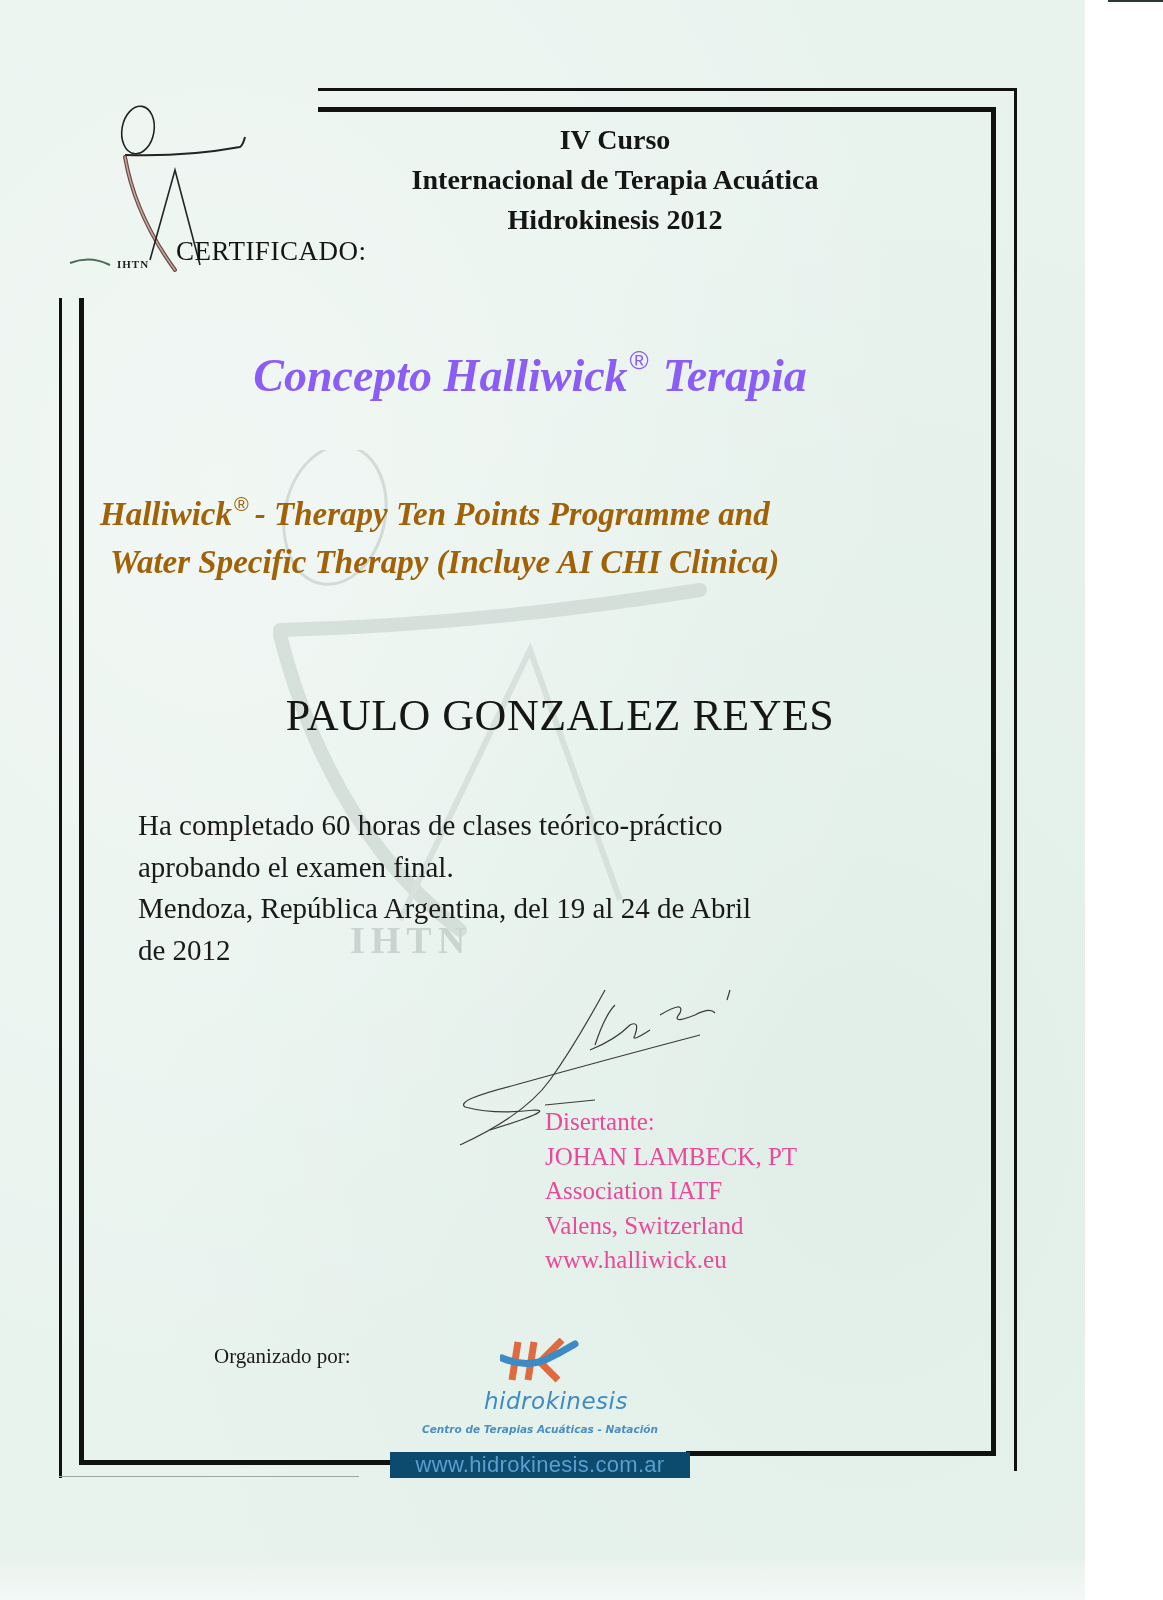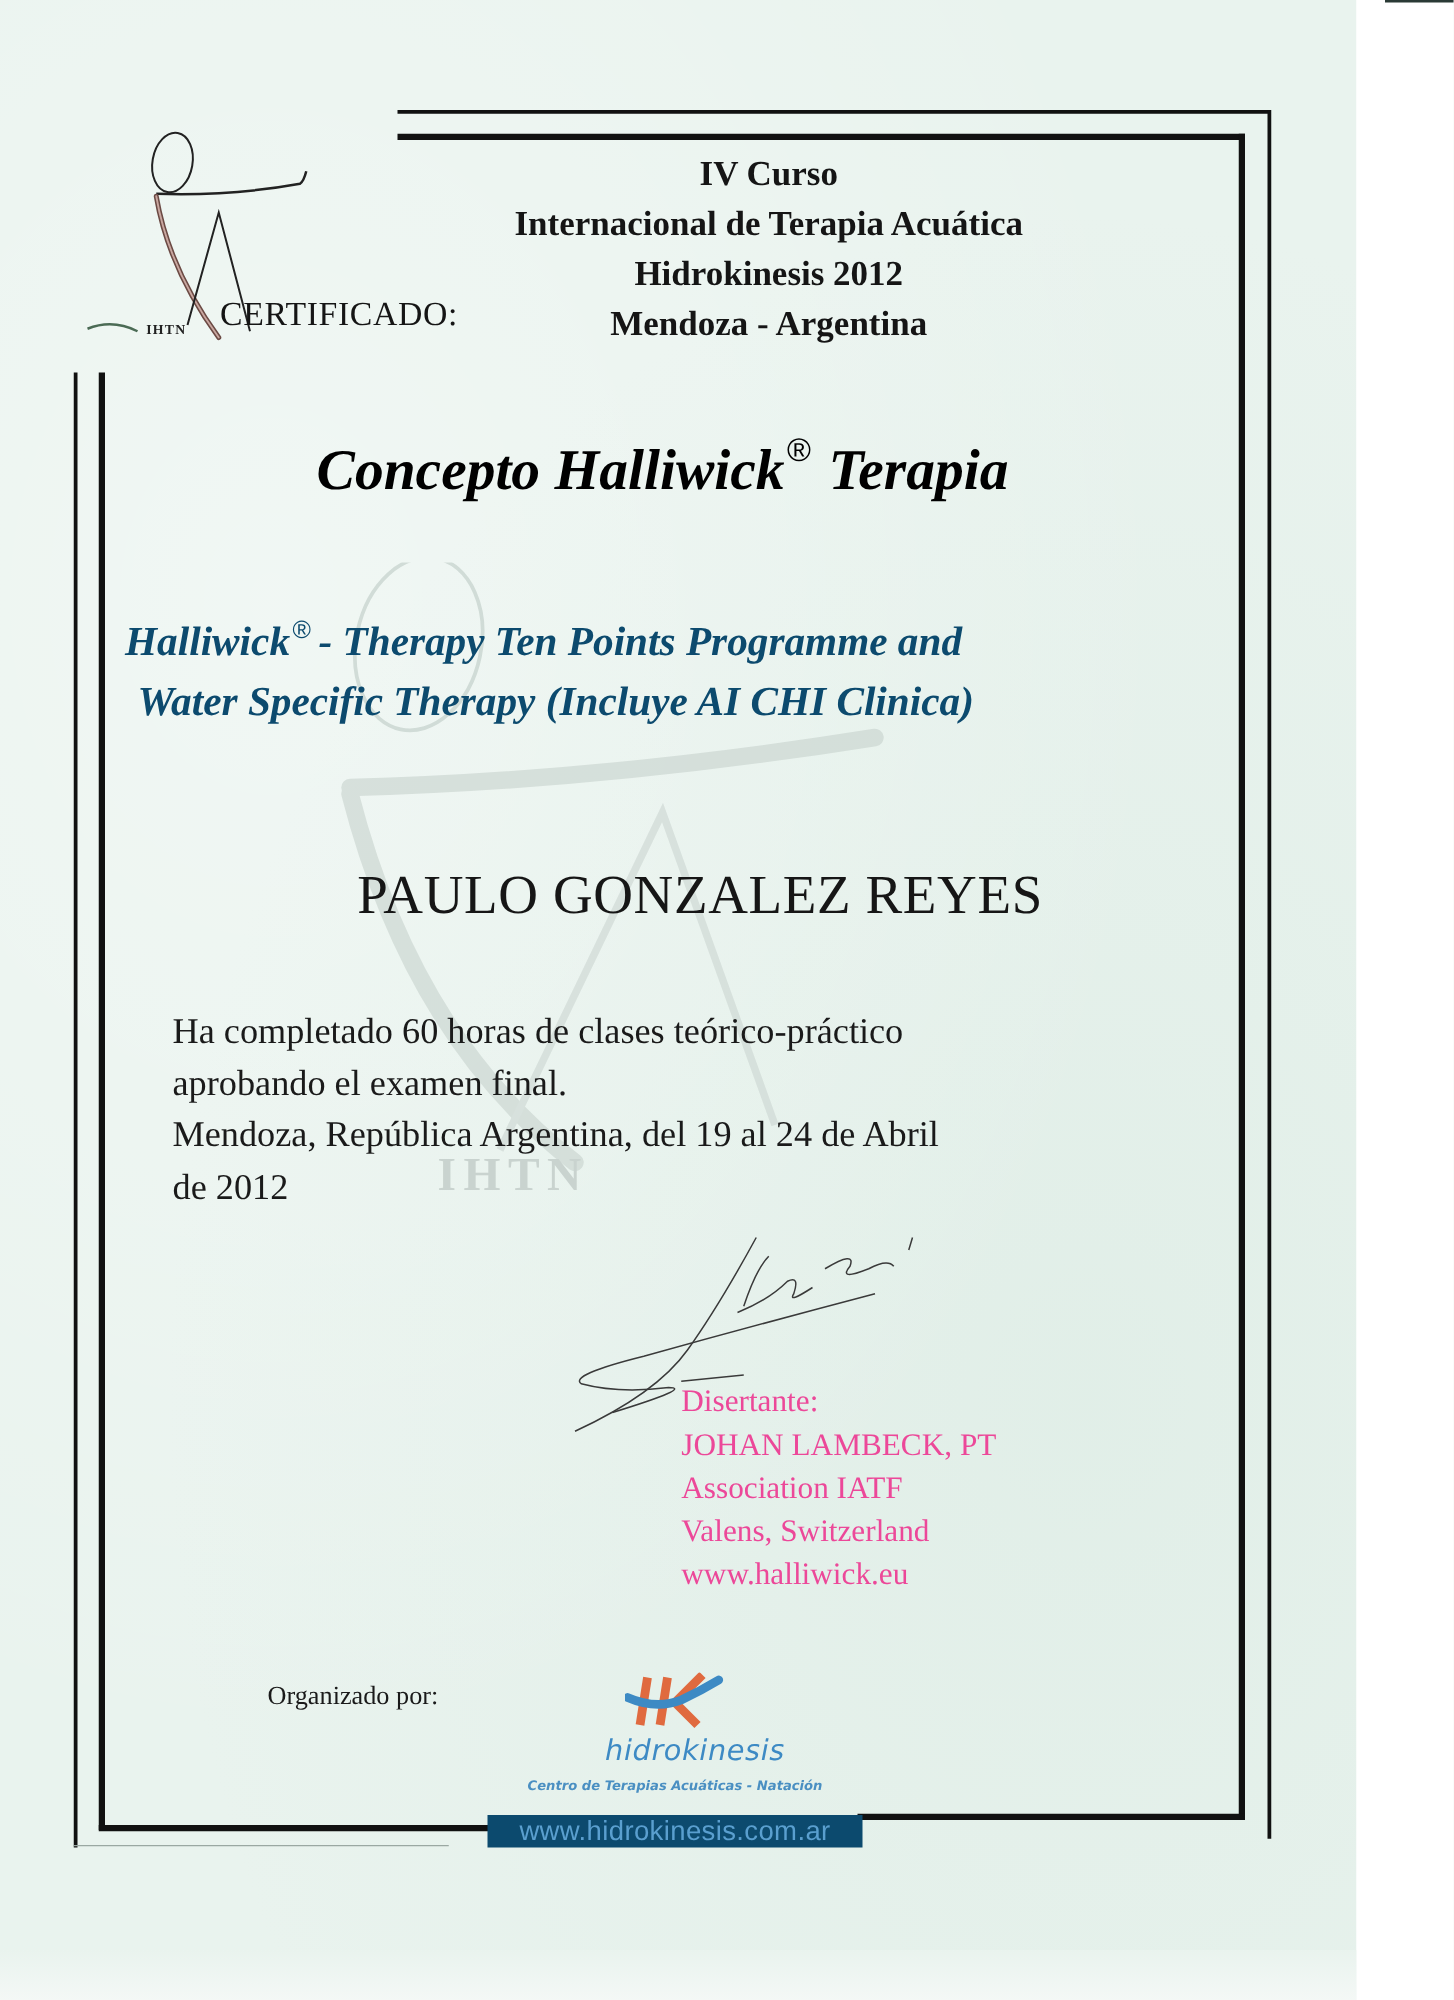--- a/index.html
+++ b/index.html
@@ -27,25 +27,25 @@
 
     
     .logo { position:absolute; left:65px; top:95px; width:190px; height:190px; }
     .ihtn-small { position:absolute; left:117px; top:258px; font-size:11px; font-weight:bold; letter-spacing:1px; color:#222; font-family:"Liberation Serif", serif; }
 
     .cert-label { position:absolute; left:176px; top:236px; font-size:27px; letter-spacing:0.5px; color:#151515; }
 
     .header-block { position:absolute; left:340px; top:120px; width:550px; text-align:center; font-weight:bold; font-size:28px; line-height:40px; color:#151515; }
     .header-block div { white-space:nowrap; }
 
-    .title { position:absolute; left:100px; top:345px; width:860px; text-align:center; font-style:italic; font-weight:bold; font-size:46px; color:#000000; white-space:nowrap; }
+    .title { position:absolute; left:100px; top:345px; width:860px; text-align:center; font-style:italic; font-weight:bold; font-size:46px; color:#8b5cf6; white-space:nowrap; }
     .title sup, .subtitle sup { font-style:normal; font-weight:normal; font-family:"Liberation Sans", sans-serif; }
     .title sup { font-size:26px; vertical-align:22px; margin-left:2px; margin-right:14px; }
 
-    .subtitle { position:absolute; left:100px; top:480px; width:880px; font-style:italic; font-weight:bold; font-size:33px; line-height:48px; color:#0c4a6e; }
+    .subtitle { position:absolute; left:100px; top:480px; width:880px; font-style:italic; font-weight:bold; font-size:33px; line-height:48px; color:#a16207; }
     .subtitle sup { font-size:20px; vertical-align:14px; margin:0 6px 0 2px; }
     .subtitle div { white-space:nowrap; }
     .subtitle .l2 { padding-left:10px; }
 
     .recipient { position:absolute; left:100px; top:690px; width:920px; text-align:center; font-size:44px; letter-spacing:0.5px; color:#161616; white-space:nowrap; }
 
     .body-text { position:absolute; left:110px; top:805px; width:880px; font-size:29px; line-height:41.5px; color:#1a1a1a; }
     .body-text div { white-space:nowrap;margin-left:28px; }
 
     .watermark { position:absolute; left:230px; top:450px; width:560px; height:520px; opacity:0.55; }
@@ -98,21 +98,20 @@
   <path d="M5 168 Q 25 160 45 170" fill="none" stroke="#4b6b55" stroke-width="2"></path>
 </svg>
 <div class="ihtn-small">IHTN</div>
 
 <div class="cert-label">CERTIFICADO:</div>
 
 <div class="header-block">
   <div>IV Curso</div>
   <div>Internacional de Terapia Acuática</div>
   <div>Hidrokinesis 2012</div>
-  <div>Mendoza - Argentina</div>
 </div>
 
 <div class="title">
   <span>Concepto Halliwick</span><sup>®</sup><span>Terapia</span>
 </div>
 
 <div class="subtitle">
   <div>
     <span>Halliwick</span><sup>®</sup><span>- Therapy Ten Points Programme and</span>
   </div>

